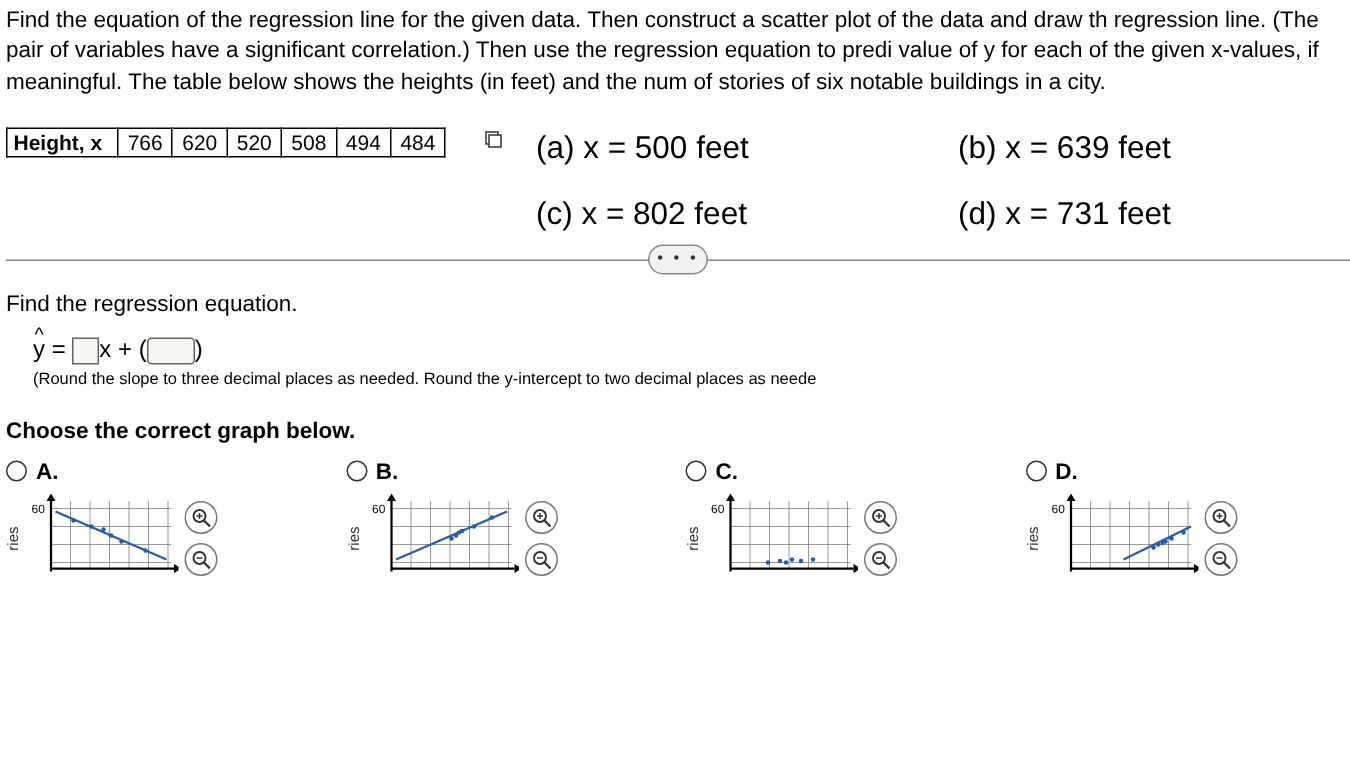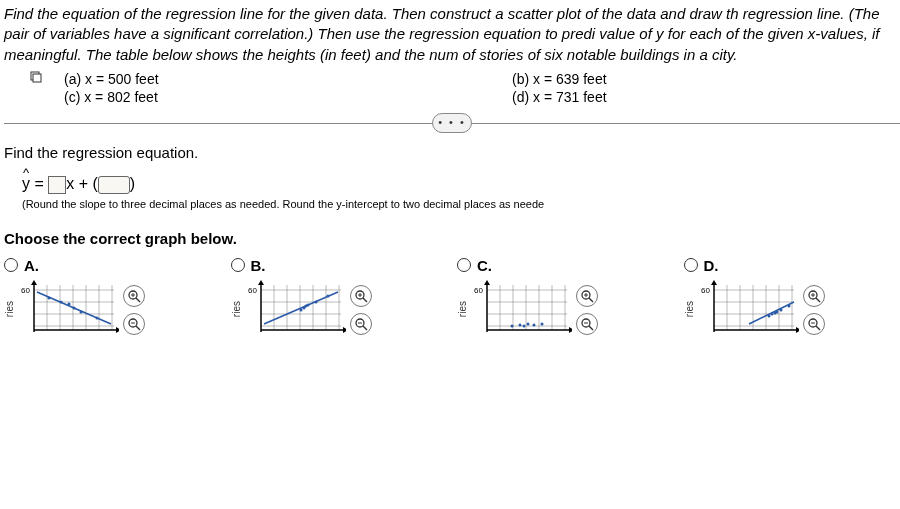--- a/index.html
+++ b/index.html
@@ -1,23 +1,23 @@
 <!DOCTYPE html>
 <html><head>
   <meta charset="utf-8">
   <style>
     * { box-sizing: border-box; margin: 0; padding: 0; }
     body { font-family: Arial, sans-serif; font-size: 15px; color: #000; background: #fff; width: 900px; padding: 4px 0 0 4px; overflow: hidden; }
-    .intro { line-height: 1.35; margin-bottom: 4px; font-style: italic; }
+    .intro { line-height: 1.35; margin-bottom: 20px; }
     .top-row { display: flex; align-items: flex-start; gap: 20px; }
     table.data { border-collapse: collapse; }
     table.data td, table.data th { border: 1px solid #000; padding: 1px 6px; text-align: center; font-size: 14px; font-weight: normal; }
     table.data th { text-align: left; font-weight: bold; padding-left: 4px; padding-right: 10px;}
     .copy-icon { display:inline-flex; align-items:center; justify-content:center; width:16px; height:16px; margin-left:4px; vertical-align: top; }
-    .parts { flex:1; display:grid; grid-template-columns: auto auto; column-gap: 60px; row-gap:2px; font-size:14px; padding-top:2px; }
+    .parts { flex:1; display:grid; grid-template-columns: auto auto; column-gap: 60px; row-gap:2px; font-size:21px; padding-top:2px;gap:20px; }
     .hr-wrap { position: relative; margin: 18px 0 20px 0; }
     .hr-line { border: none; border-top: 1px solid #888; }
     .more-btn { position:absolute; left:50%; top:-10px; transform:translateX(-50%); width:40px; height:20px; border:1px solid #888; border-radius:10px; background:#f2f2f2; text-align:center; font-size:11px; letter-spacing:2px; line-height:16px; color:#333; cursor:pointer; }
     .section { margin-bottom: 14px; }
     .eqline { margin: 14px 0 4px 18px; font-size:16px; }
     .hat { position:relative; display:inline-block; }
     .hat::before { content:"^"; position:absolute; top:-10px; left:1px; font-size:13px; }
     .inputbox { display:inline-block; min-width:18px; height:18px; border:1px solid #666; background:#f9f7f2; vertical-align:middle; }
     .inputbox.wide { min-width:32px; border-radius:3px; }
     .round-note { margin-left:18px; font-size:11px; }
@@ -40,20 +40,29 @@
   </style>
 </head>
 <body>
 
 <div class="intro">Find the equation of the regression line for the given data. Then construct a scatter plot of the data and draw th regression line. (The pair of variables have a significant correlation.) Then use the regression equation to predi value of y for each of the given x-values, if meaningful. The table below shows the heights (in feet) and the num of stories of six notable buildings in a city.</div>
 
 <div class="top-row">
   <div>
     <table class="data">
       <tbody>
+          <tr>
+        <th>Height, x</th>
+        <td>766</td>
+        <td>620</td>
+        <td>520</td>
+        <td>508</td>
+        <td>494</td>
+        <td>484</td>
+      </tr>
     </tbody>
       </table>
   </div>
   <span class="copy-icon">
     <svg width="14" height="14" viewBox="0 0 14 14">
         <rect x="2" y="2" width="8" height="8" fill="none" stroke="#333" stroke-width="1"></rect>
         <rect x="4" y="4" width="8" height="8" fill="#fff" stroke="#333" stroke-width="1"></rect>
       </svg>
   </span>
   <div class="parts">

